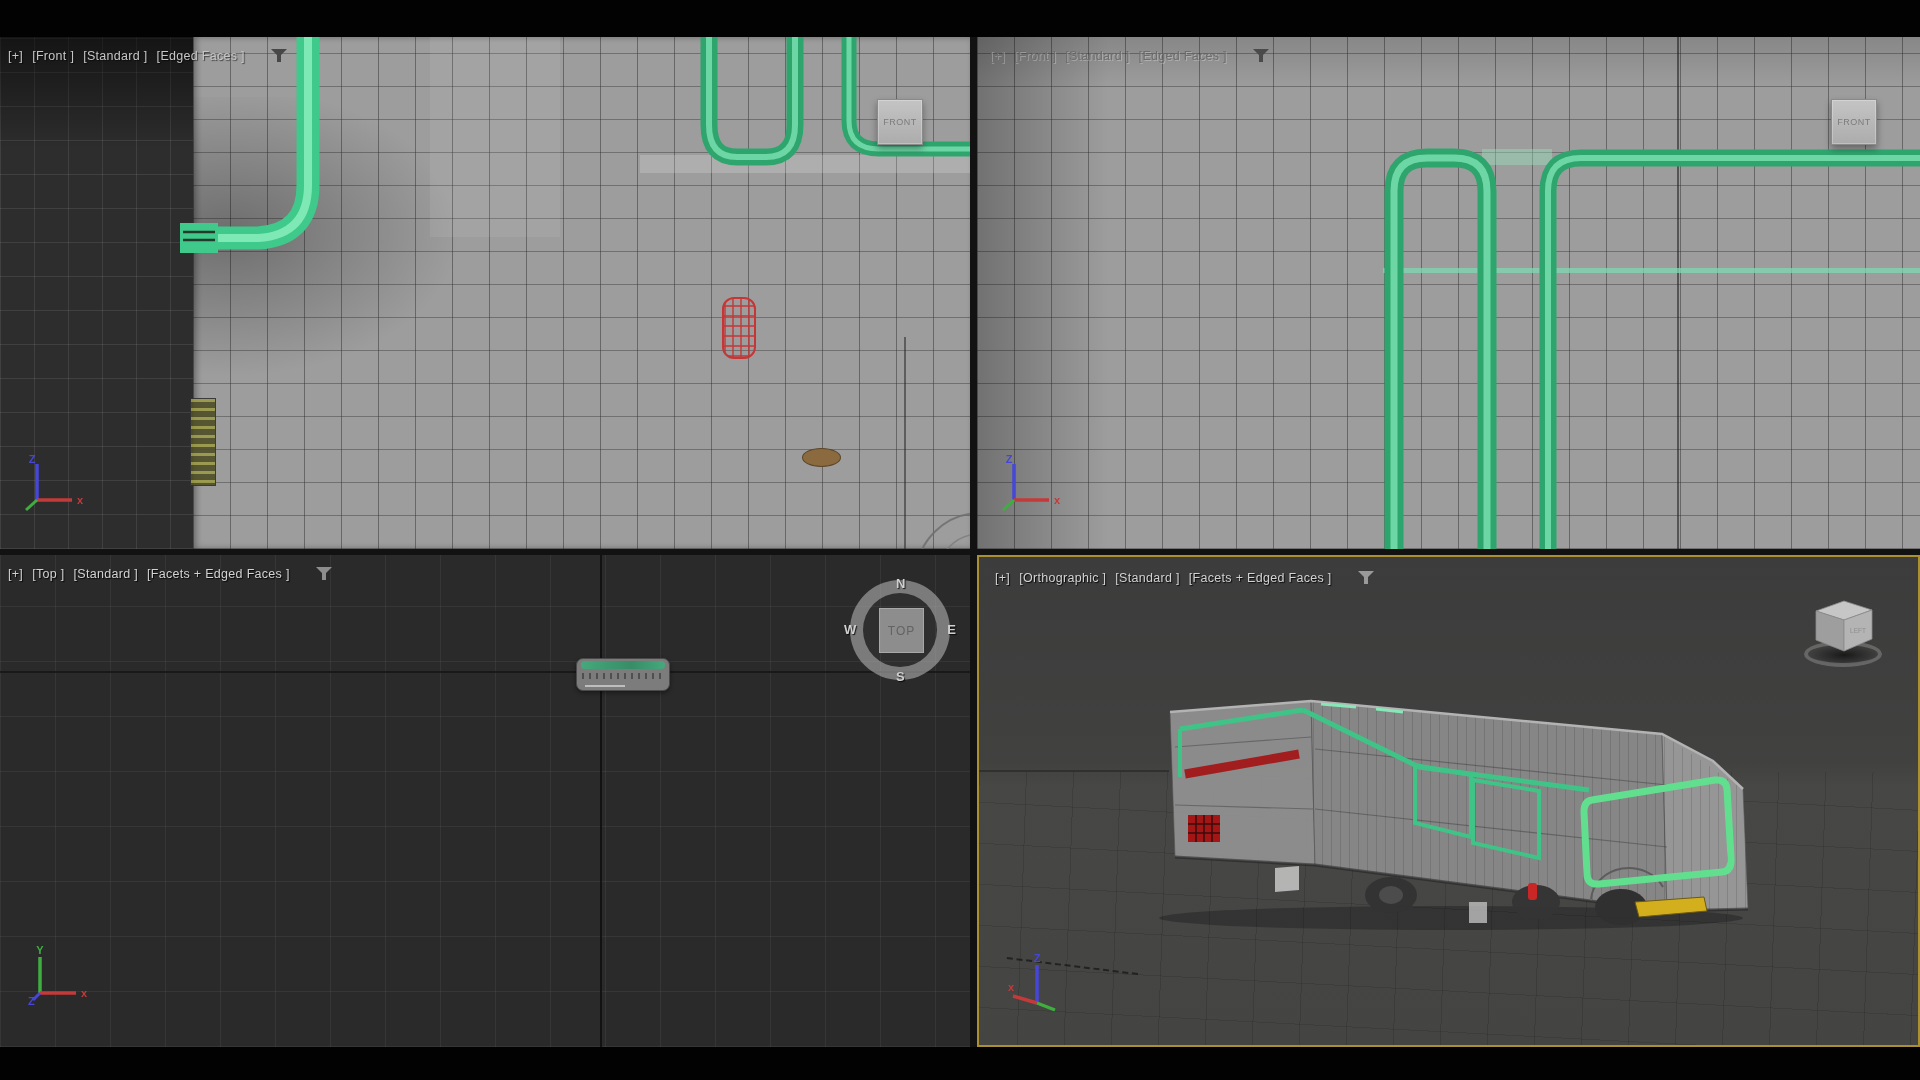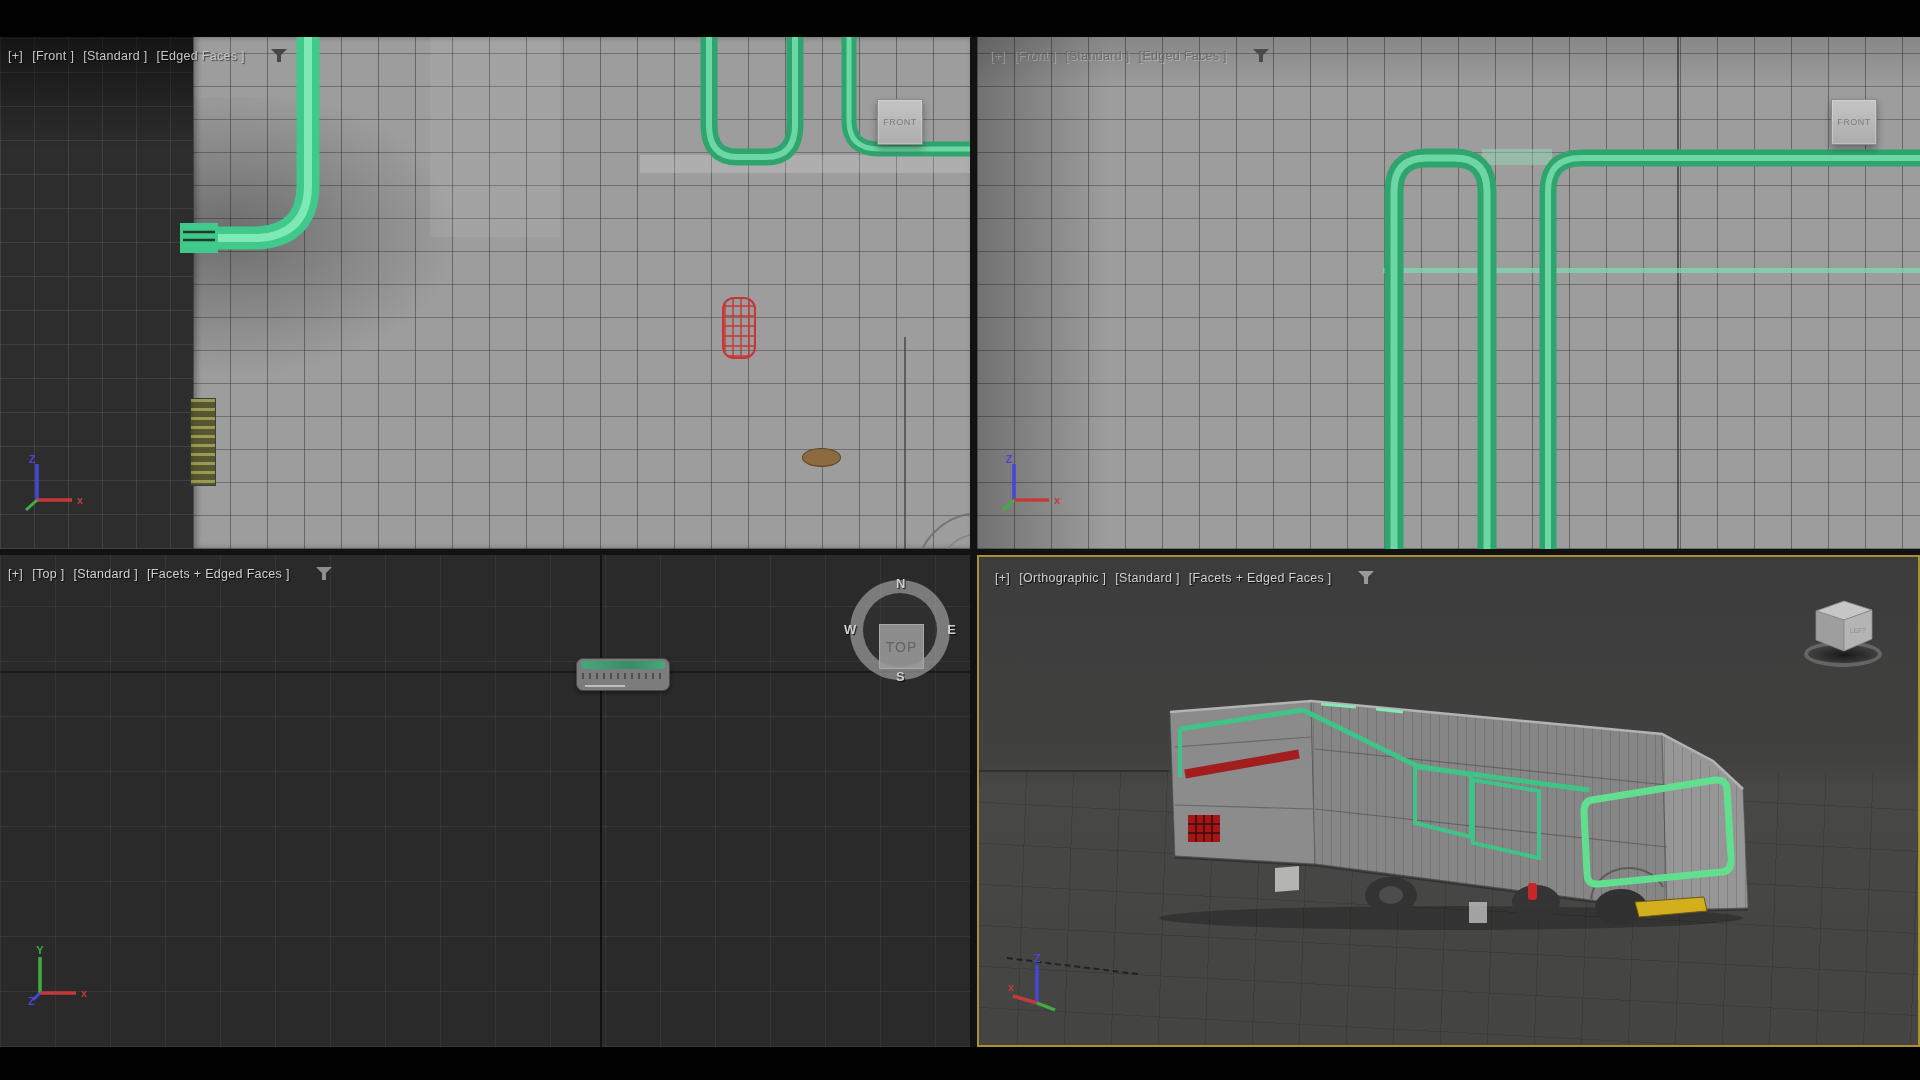--- a/index.html
+++ b/index.html
@@ -40,21 +40,21 @@
 
   
   .compass{position:absolute;width:100px;height:100px;z-index:35;}
   .compass .ring{position:absolute;left:0;top:0;width:100px;height:100px;border-radius:50%;
     border:13px solid rgba(188,188,188,.55);box-sizing:border-box;background:rgba(70,70,70,.18);}
   .compass .cdir{position:absolute;font-size:13px;font-weight:bold;color:#cfcfcf;
     text-shadow:1px 1px 1px rgba(0,0,0,.8);}
   .compass .csq{position:absolute;left:29px;top:28px;width:43px;height:43px;
     background:rgba(158,158,158,.85);border:1px solid #a8a8a8;
     display:flex;align-items:center;justify-content:center;
-    font-size:14px;letter-spacing:1px;color:#636363;margin-top:16px;}
+    font-size:12px;letter-spacing:1px;color:#636363;}
 
   .gizmo{position:absolute;z-index:30;}
   .gz-letter{font-size:11px;font-weight:bold;}
 </style>
 </head>
 <body>
 
 <div id="stage">
 
   <div class="abs" style="left:0;top:0;width:1920px;height:37px;background:#020202;z-index:60;"></div>

